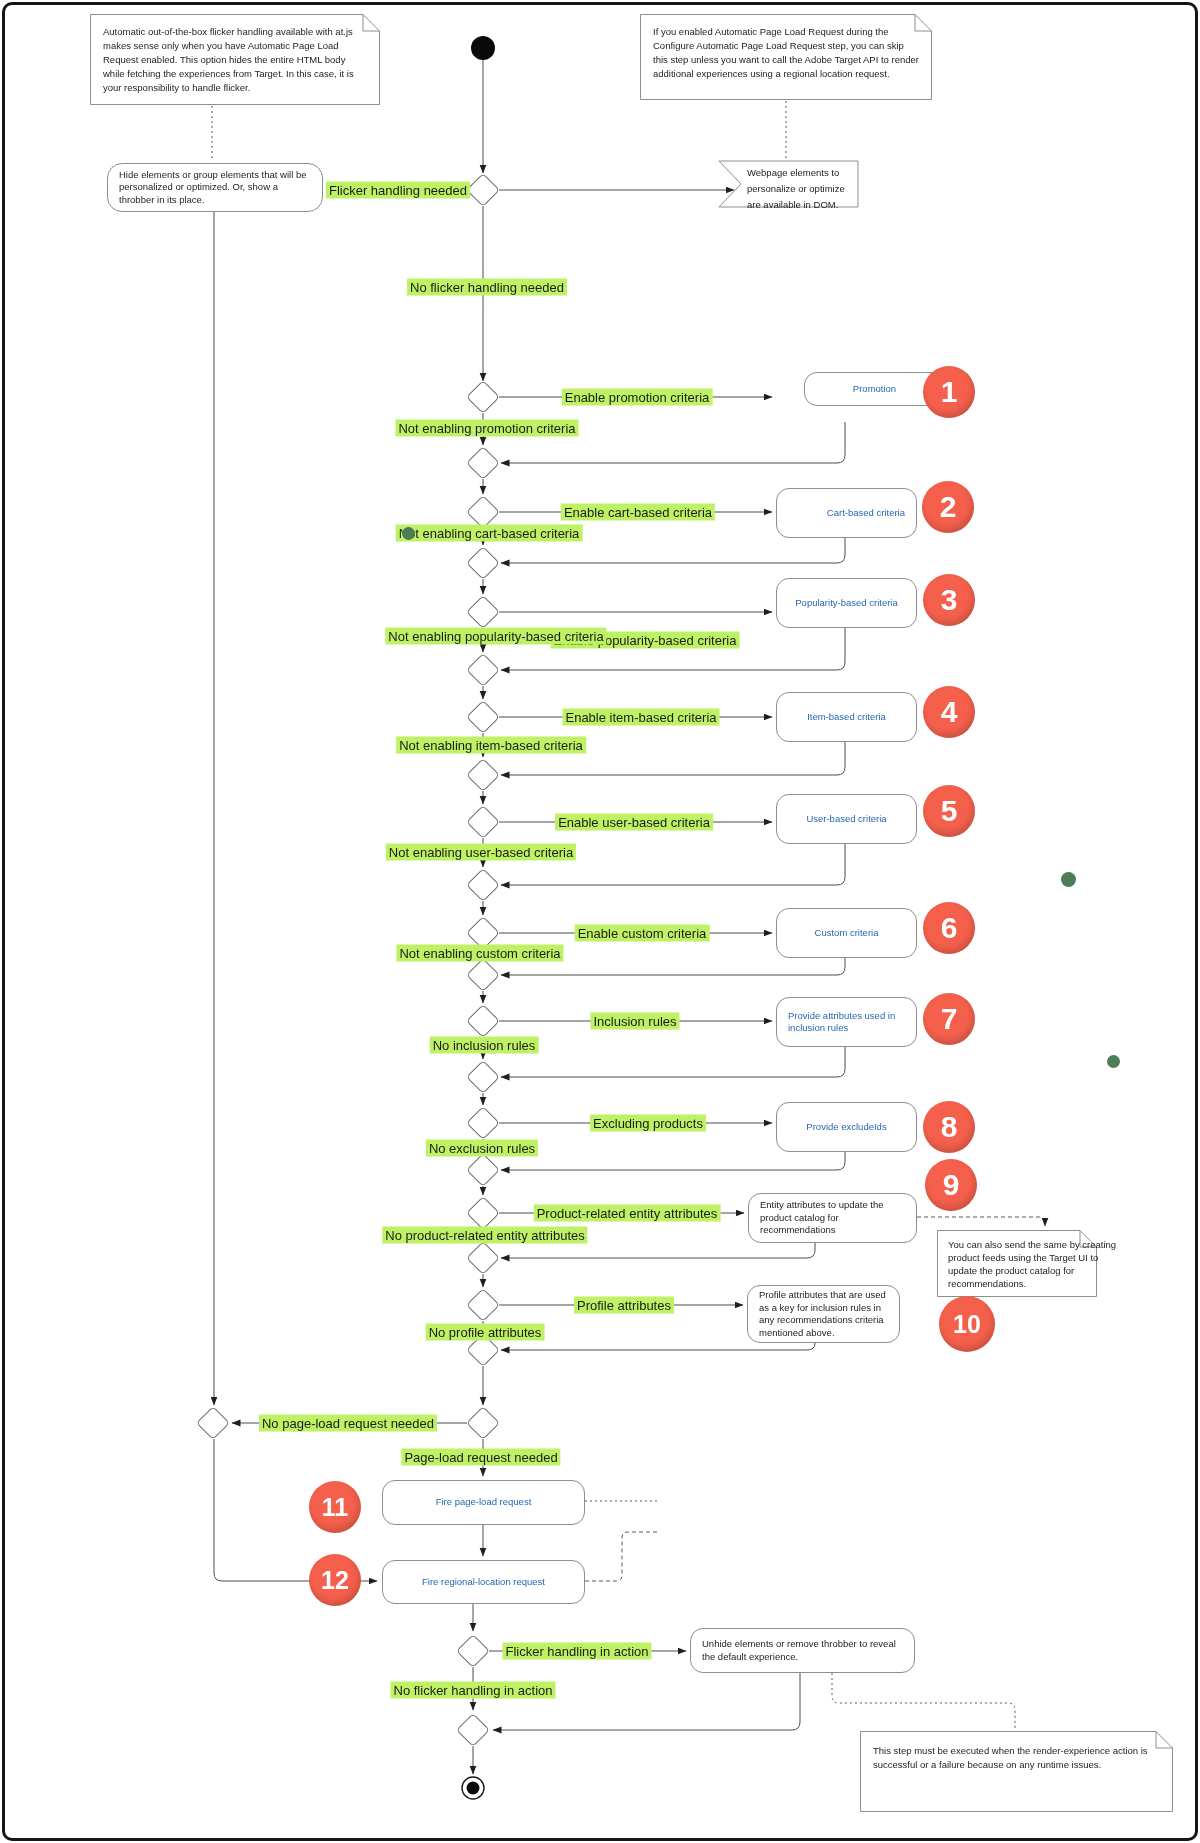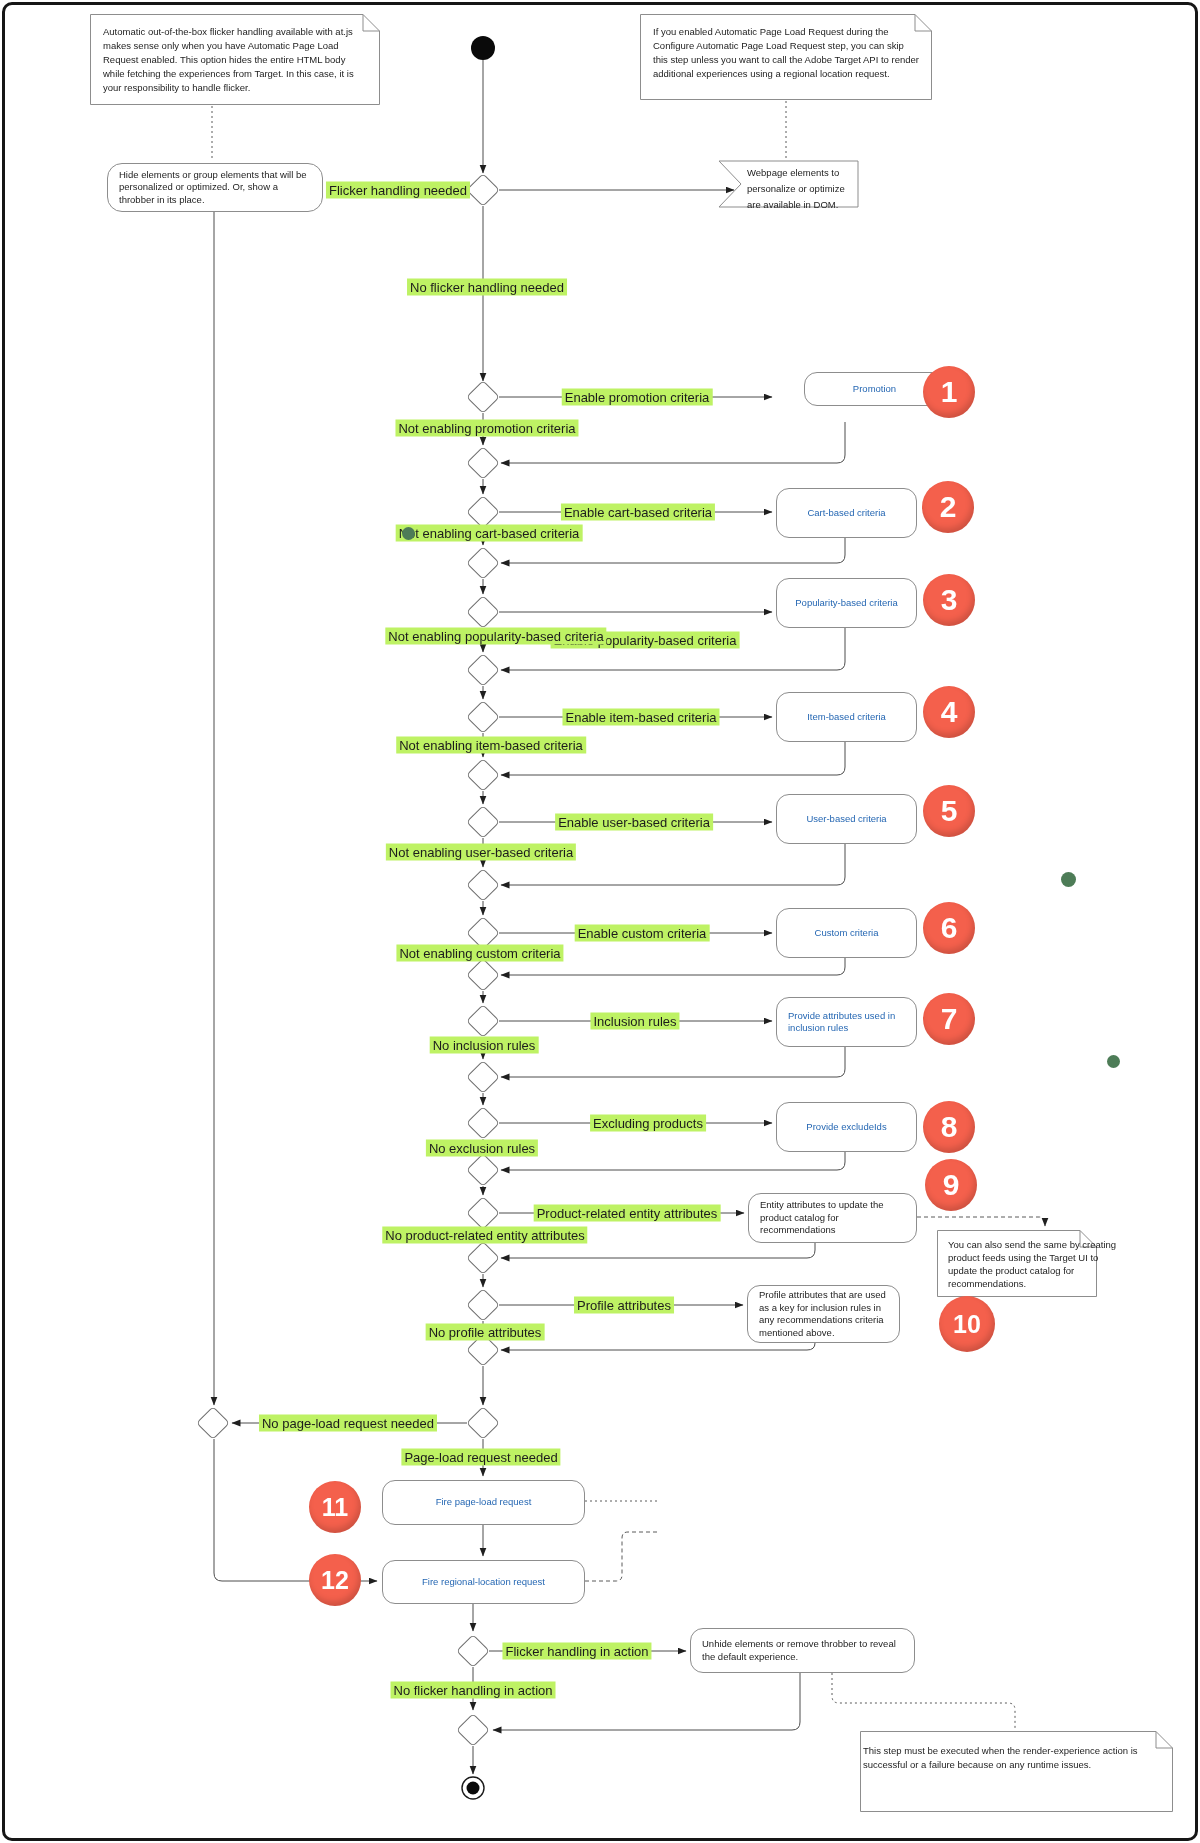--- a/index.html
+++ b/index.html
@@ -178,21 +178,21 @@
       </svg>
     <div class="note-tx">You can also send the same by creating product feeds using the Target UI to update the product catalog for recommendations.</div>
   </div>
 
 
   <div class="note" style="left:860px;top:1731px;width:313px;height:81px;">
     <svg width="313" height="81">
         <path d="M0.5,0.5 H296 L312.5,17 V80.5 H0.5 Z" fill="#fff" stroke="#8d8d8d"></path>
         <path d="M296,0.5 V17 H312.5" fill="none" stroke="#8d8d8d"></path>
       </svg>
-    <div class="note-tx" style="padding:13px 13px 8px 3px;">This step must be executed when the render-experience action is successful or a failure because on any runtime issues.</div>
+    <div class="note-tx" style="padding:13px 13px 8px 13px;">This step must be executed when the render-experience action is successful or a failure because on any runtime issues.</div>
   </div>
 
   <div class="action dark ta-l" style="left:107px;top:163px;width:216px;height:49px;border-radius:15px;">
       <span>Hide elements or group elements that will be personalized or optimized. Or, show a throbber in its place.</span>
     </div>
 
   <div class="sigtext" style="left:747px;top:165px;width:110px;">Webpage elements to personalize or optimize are available in DOM.</div>
 
   <div class="lbl" style="left:398px;top:190px;">Flicker handling needed</div>
   <div class="lbl" style="left:487px;top:287px;">No flicker handling needed</div>
@@ -219,21 +219,21 @@
   <div class="lbl" style="left:485px;top:1332px;">No profile attributes</div>
 
   <div class="lbl" style="left:348px;top:1423px;">No page-load request needed</div>
   <div class="lbl" style="left:481px;top:1457px;">Page-load request needed</div>
   <div class="lbl" style="left:577px;top:1651px;">Flicker handling in action</div>
   <div class="lbl" style="left:473px;top:1690px;">No flicker handling in action</div>
 
   <div class="action" style="left:804px;top:372px;width:141px;height:34px;">
       <span>Promotion</span>
     </div>
-  <div class="action" style="left:776px;top:488px;width:141px;height:50px;">
+  <div class="action" style="left:776px;top:488px;width:141px;height:50px;justify-content:flex-end;">
       <span>Cart-based criteria</span>
     </div>
   <div class="action" style="left:776px;top:578px;width:141px;height:50px;">
       <span>Popularity-based criteria</span>
     </div>
   <div class="action" style="left:776px;top:692px;width:141px;height:50px;">
       <span>Item-based criteria</span>
     </div>
   <div class="action" style="left:776px;top:794px;width:141px;height:50px;">
       <span>User-based criteria</span>

